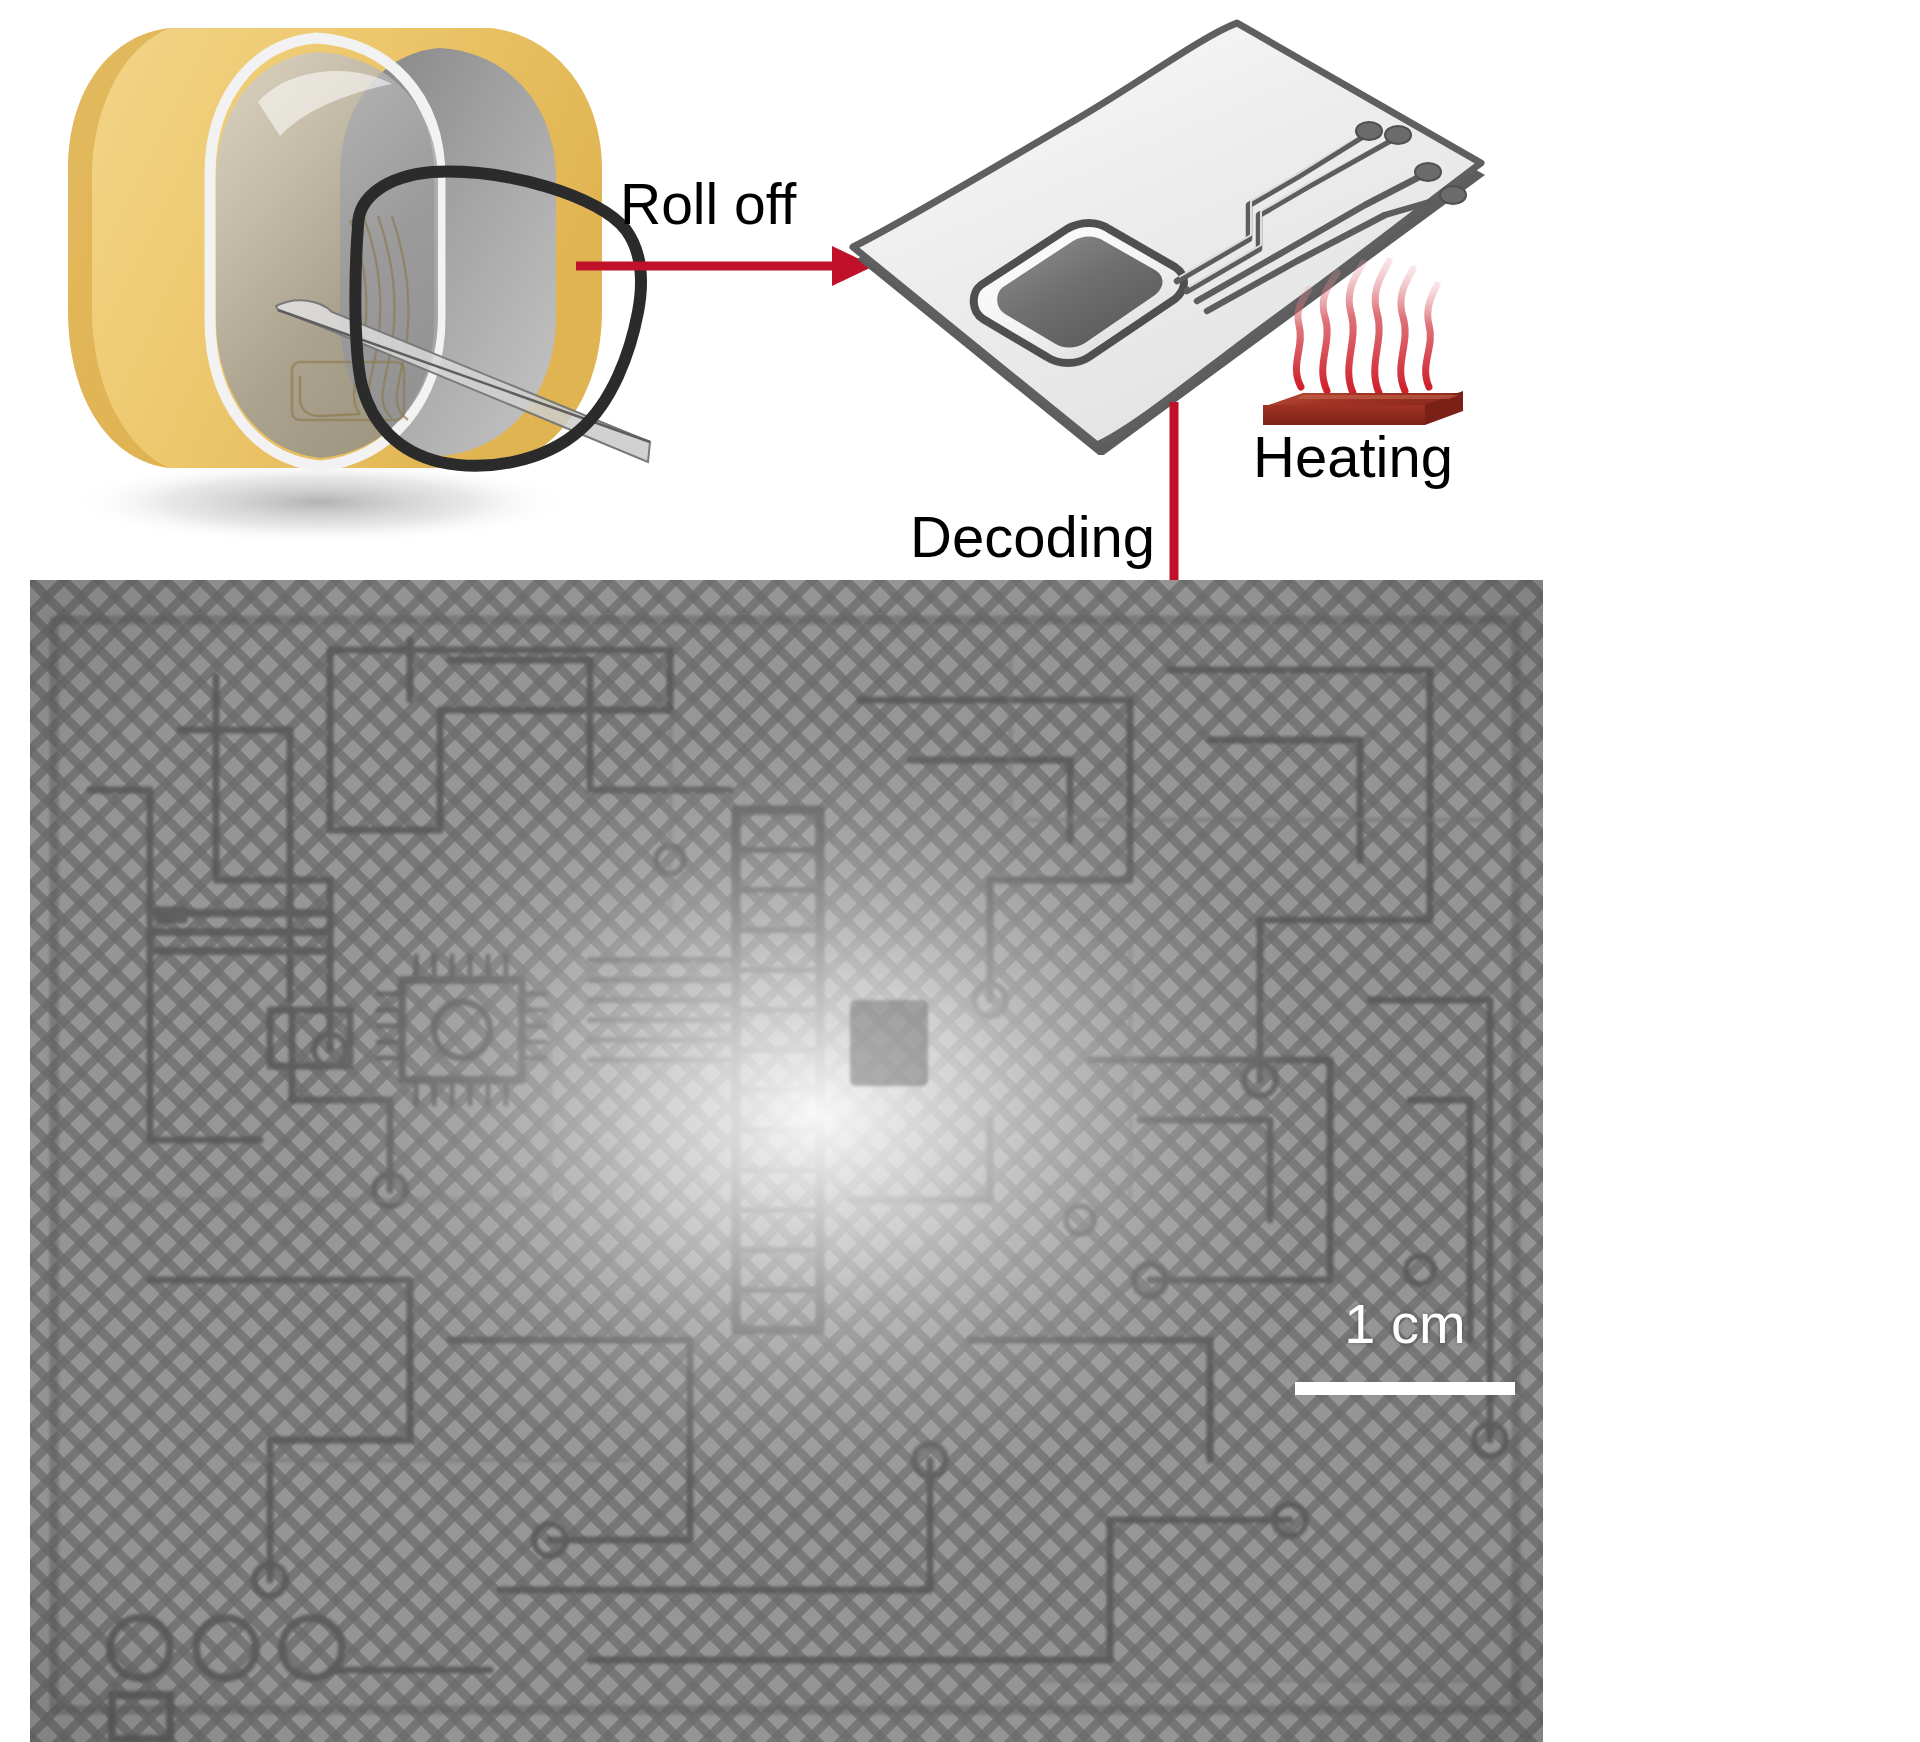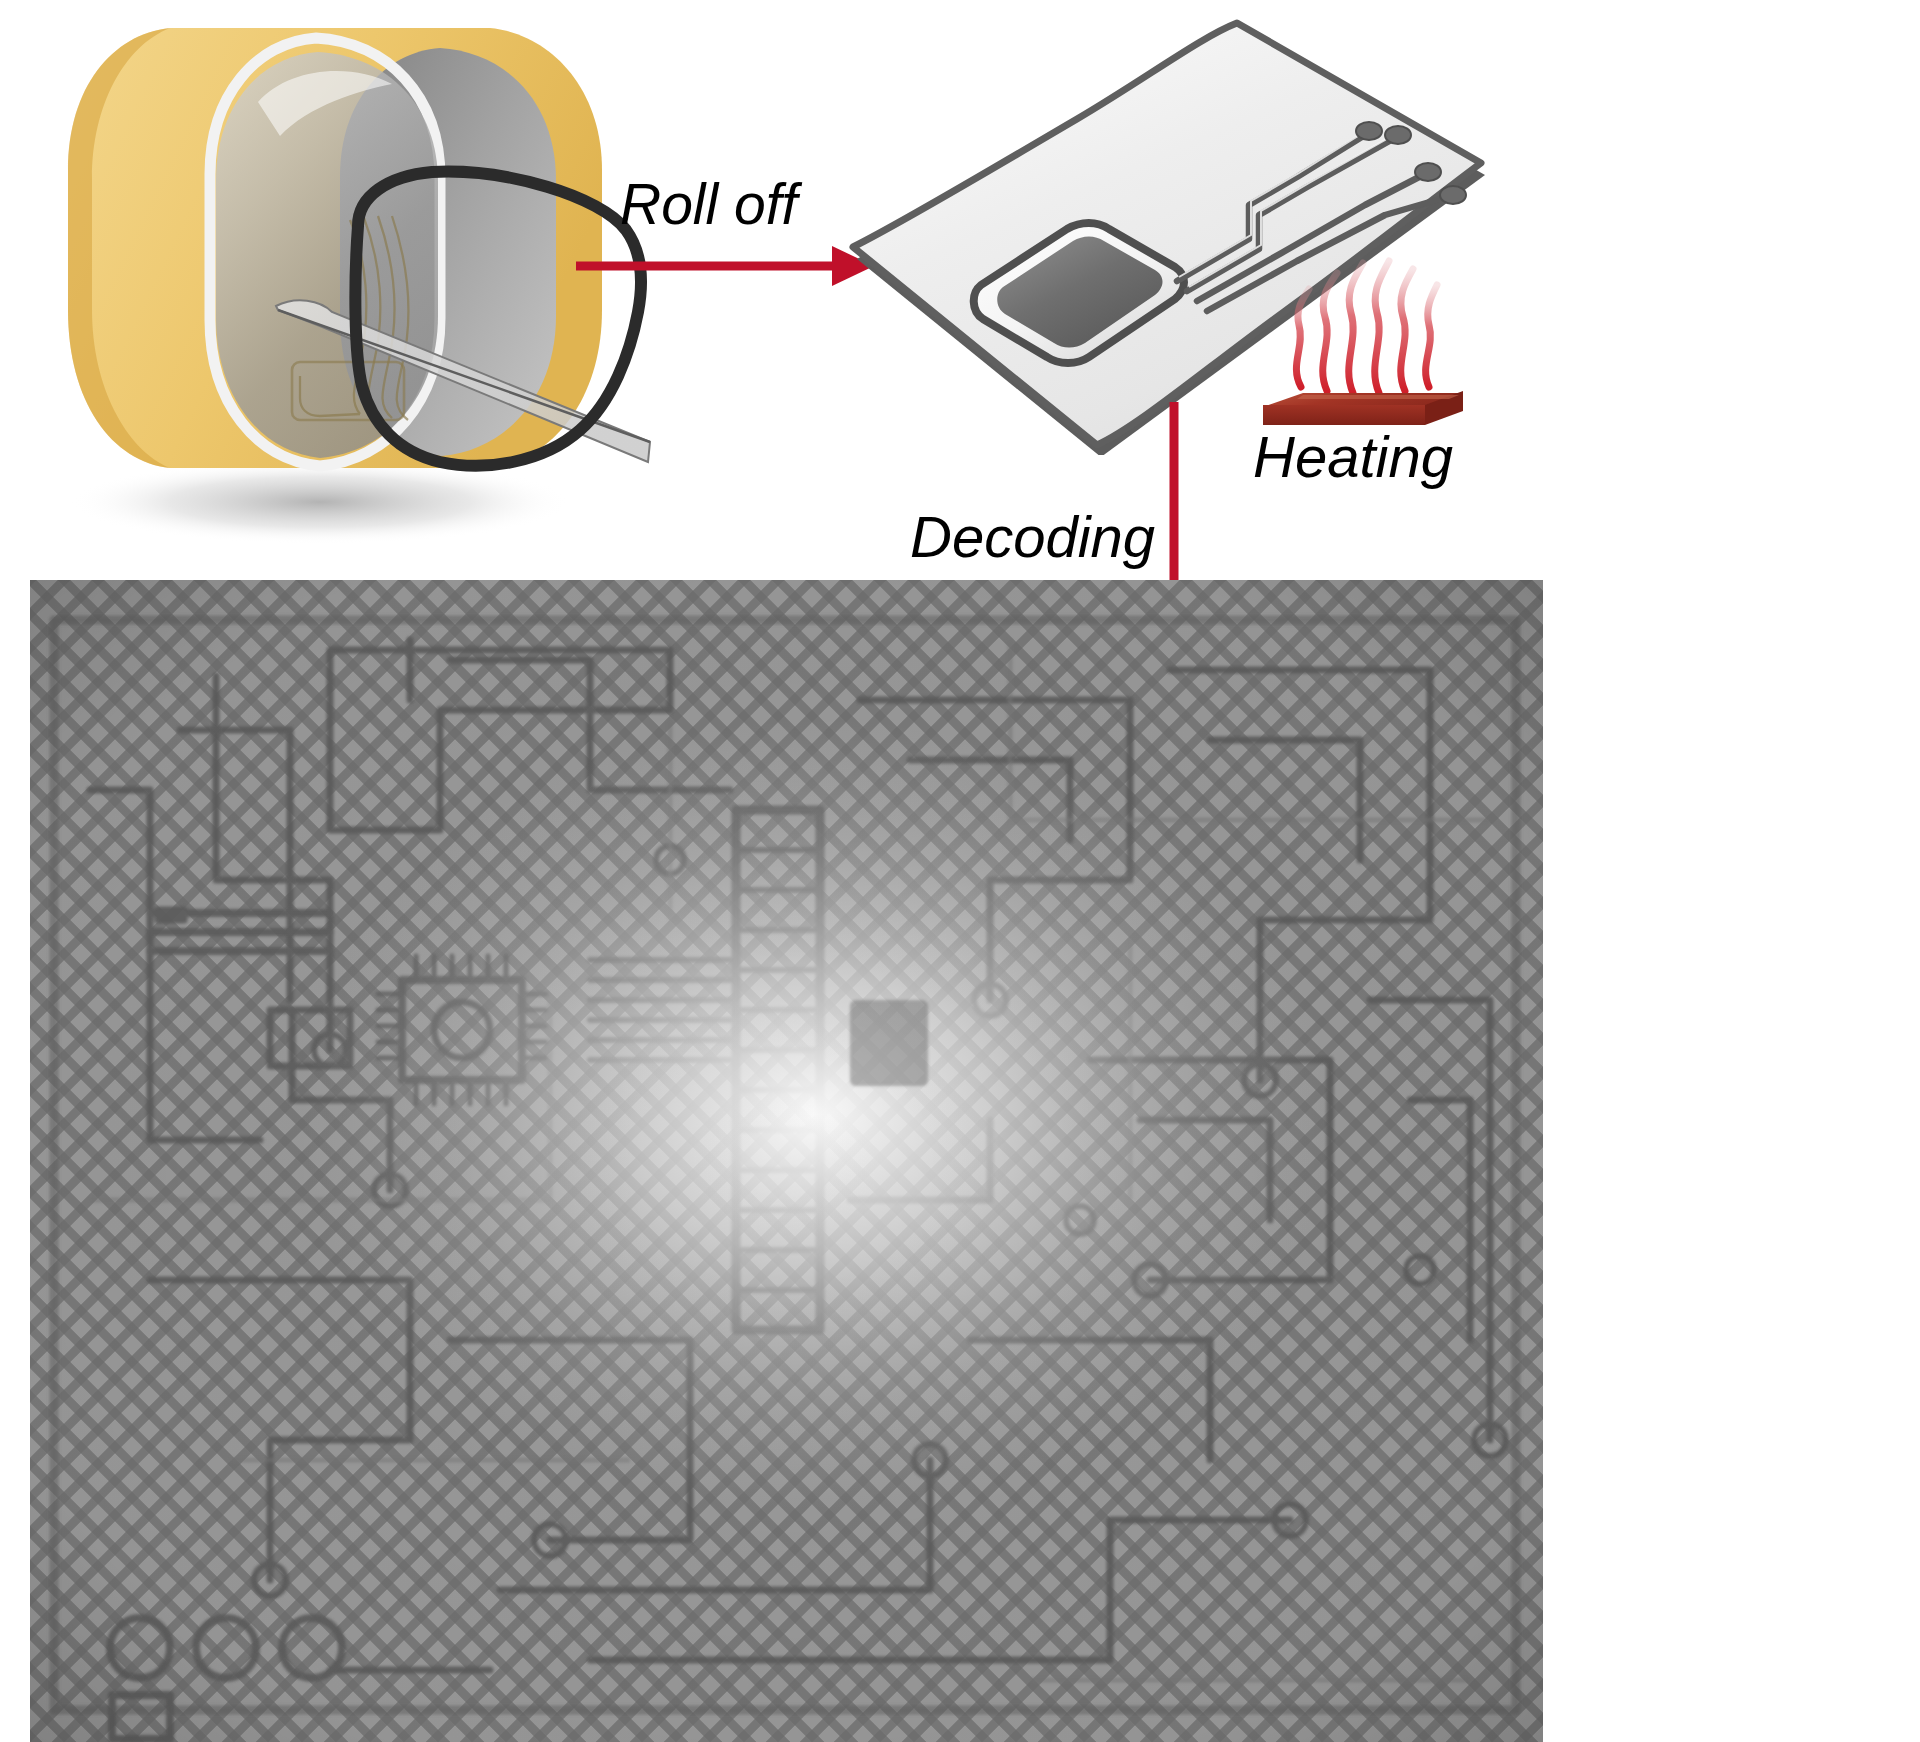--- a/index.html
+++ b/index.html
@@ -19,21 +19,20 @@
   }
 
   
   .abs { position: absolute; }
   .lbl {
     position: absolute;
     color: #000000;
     font-family: "Liberation Sans", sans-serif;
     white-space: nowrap;
     line-height: 1;
-    font-style: italic;
   }
 
   
   #detector-illustration {
     position: absolute;
     left: 20px;
     top: 10px;
     width: 690px;
     height: 560px;
   }
@@ -496,14 +495,18 @@
       <rect width="1513" height="1162" fill="url(#centerGlow)"></rect>
 
       <rect x="820" y="420" width="78" height="86" rx="6" fill="#6b6b6b" opacity="0.45" filter="url(#softBlur)"></rect>
 
       <rect width="1513" height="1162" fill="url(#vignette)"></rect>
 
       <rect width="1513" height="1162" fill="#ffffff" opacity="0.001" filter="url(#grain)"></rect>
     </svg>
   </div>
 
+  <div id="scale-bar-group">
+    <span id="scale-bar-label">1 cm</span>
+    <div id="scale-bar-rule"></div>
+  </div>
 
 </div>
 
 </body></html>

